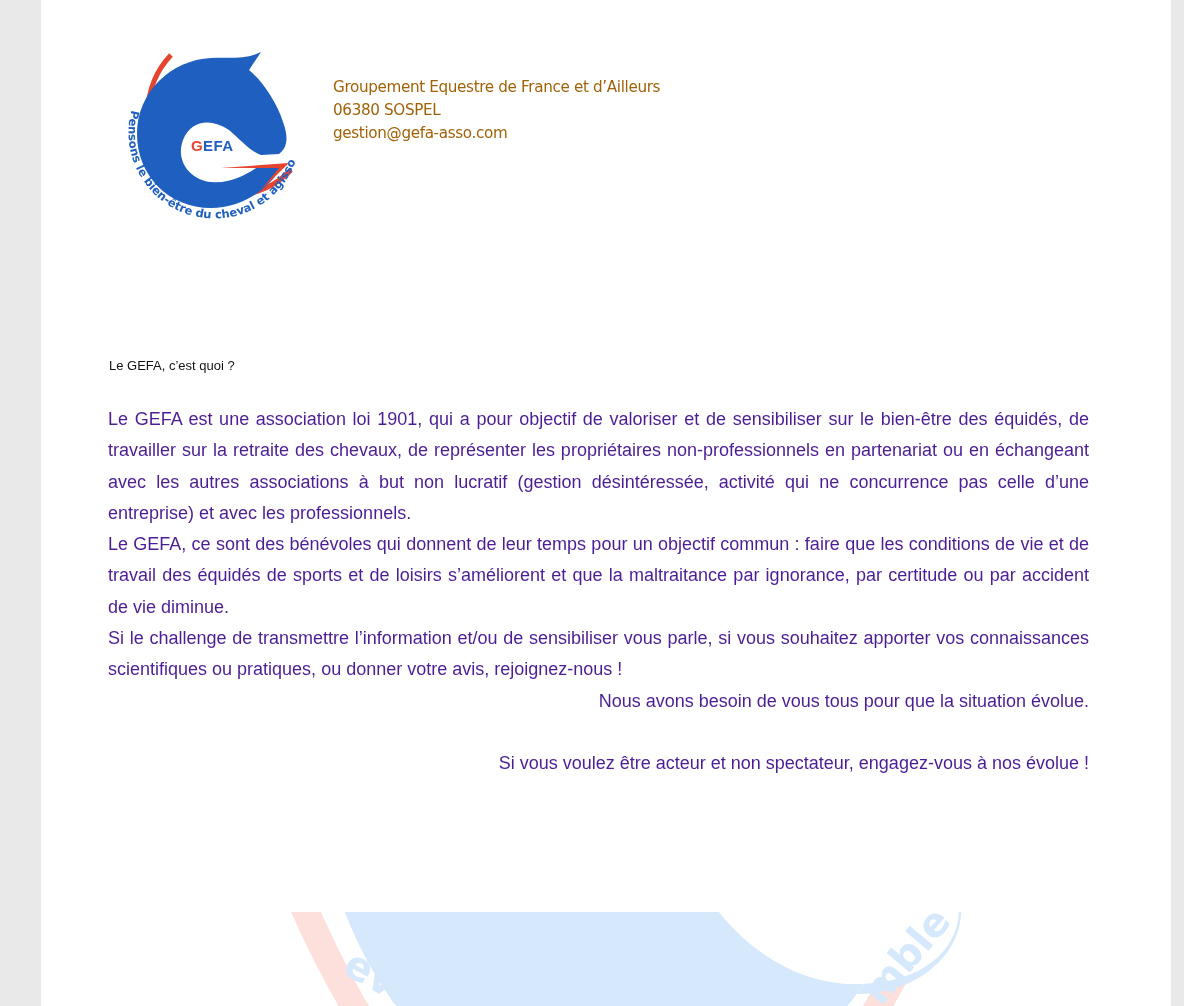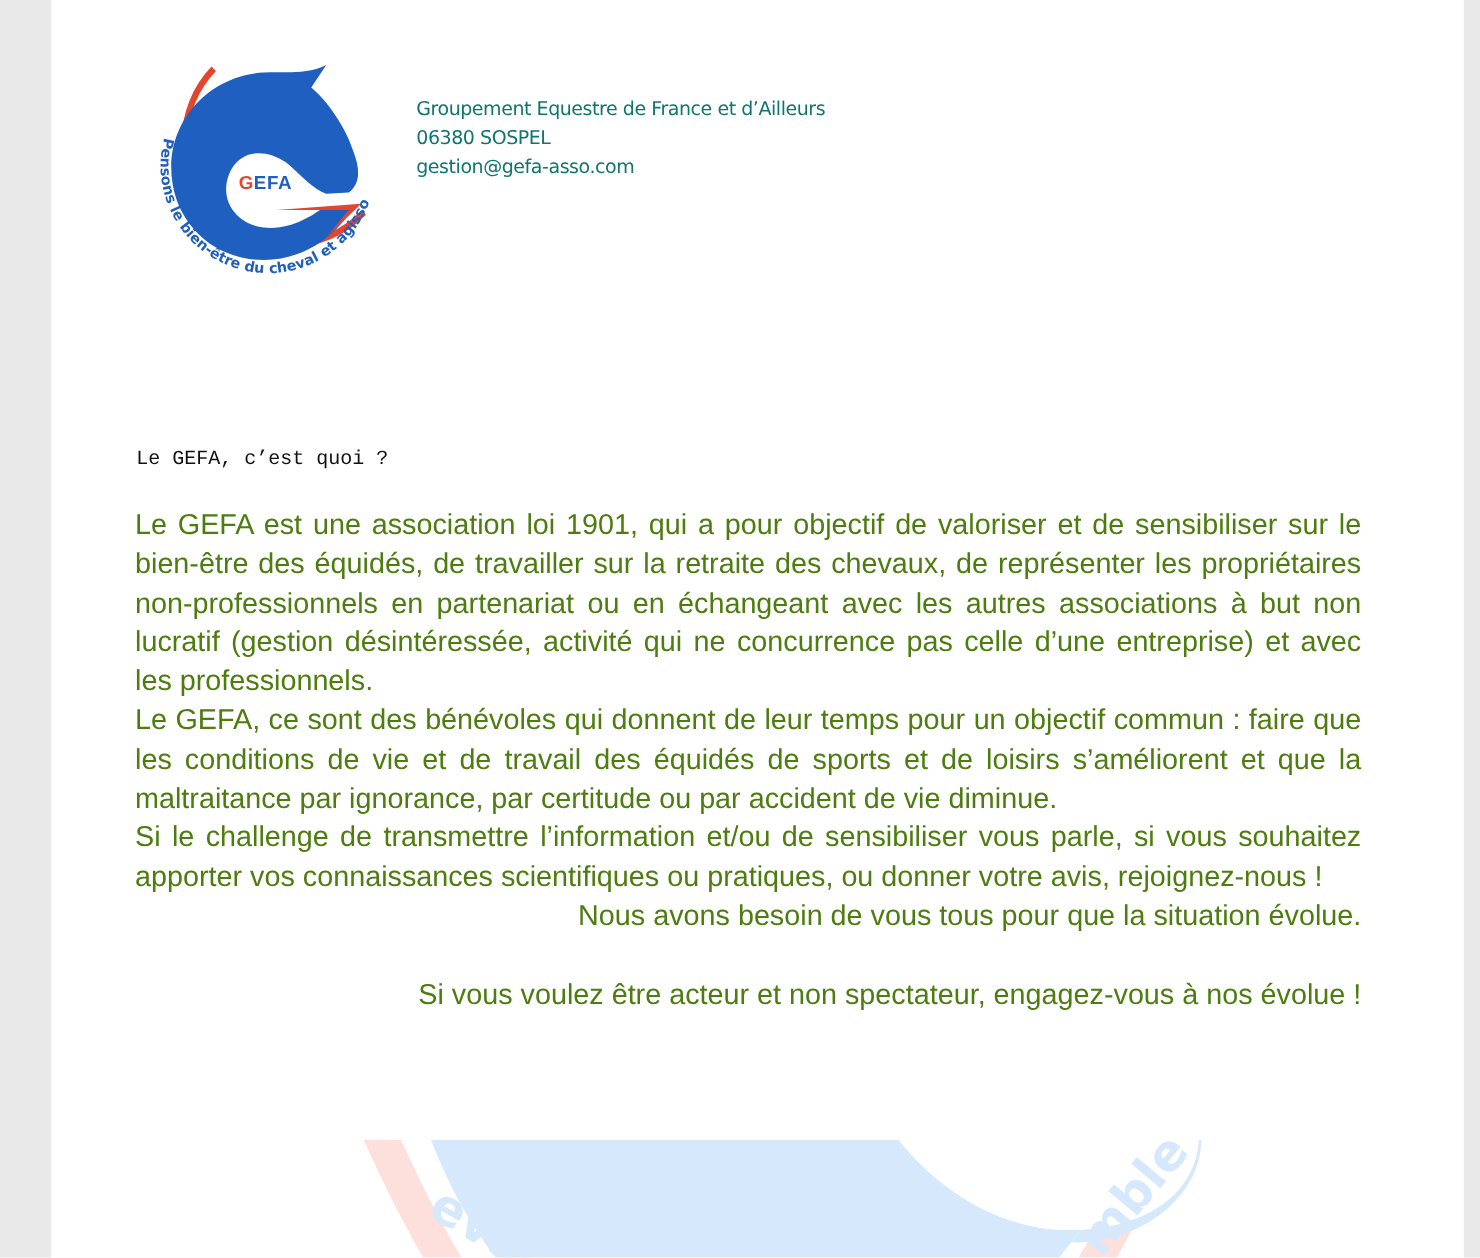--- a/index.html
+++ b/index.html
@@ -10,29 +10,29 @@
       font-family: "Liberation Sans", sans-serif;
     }
     .page {
       position: absolute; left: 41px; top: 0; width: 1130px; height: 1006px;
       background: #ffffff; overflow: hidden;
     }
     .logo { position: absolute; left: 70px; top: 30px; width: 200px; height: 200px; }
     .org-block {
       position: absolute; left: 292px; top: 76px;
       font-family: "DejaVu Sans", sans-serif; font-size: 15.2px; line-height: 23px;
-      color: #0f766e; letter-spacing: -0.35px;
+      color: #a16207; letter-spacing: -0.35px;
     }
     .org-block div { white-space: nowrap; }
     .section-title {
-      position: absolute; left: 68px; top: 358px; font-size: 16px; color: #111; font-family: Liberation Mono, monospace;
+      position: absolute; left: 68px; top: 358px; font-size: 13px; color: #111;
     }
     .body-text {
       position: absolute; left: 67px; top: 404px; width: 981px;
-      font-size: 23px; line-height: 31.3px; color: #4d7c0f;
+      font-size: 18px; line-height: 31.3px; color: #4c1d95;
     }
     .body-text p { margin: 0; text-align: justify; }
     .body-text p.last-line-left { text-align: right; }
     .spacer { height: 31.3px; }
     .watermark { position: absolute; left: 200px; top: 912px; width: 760px; height: 94px; overflow: hidden; opacity: 1; }
   </style>
 </head>
 <body>
 
 <div class="page">

